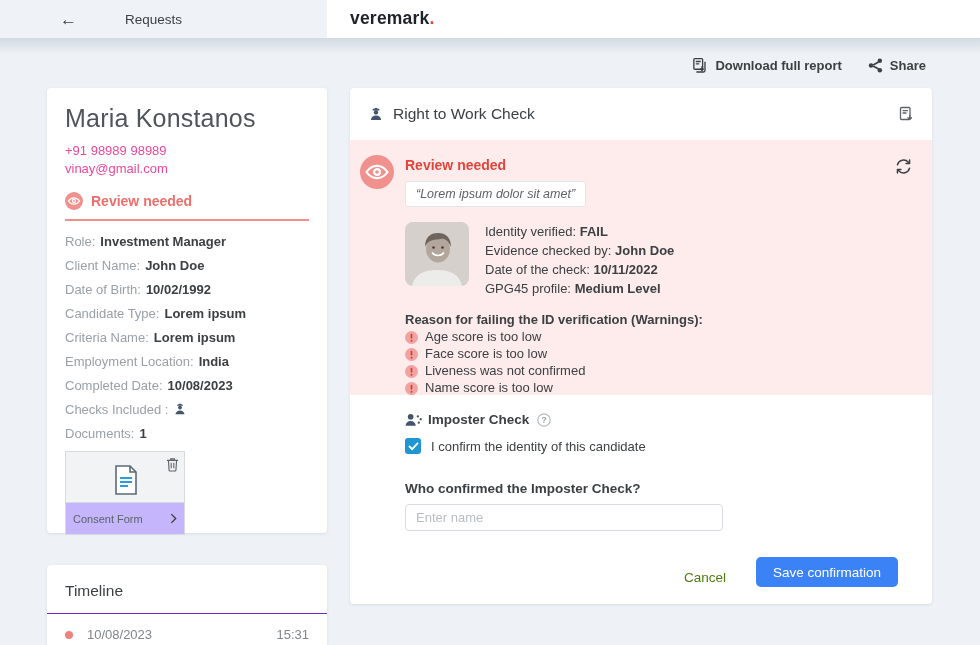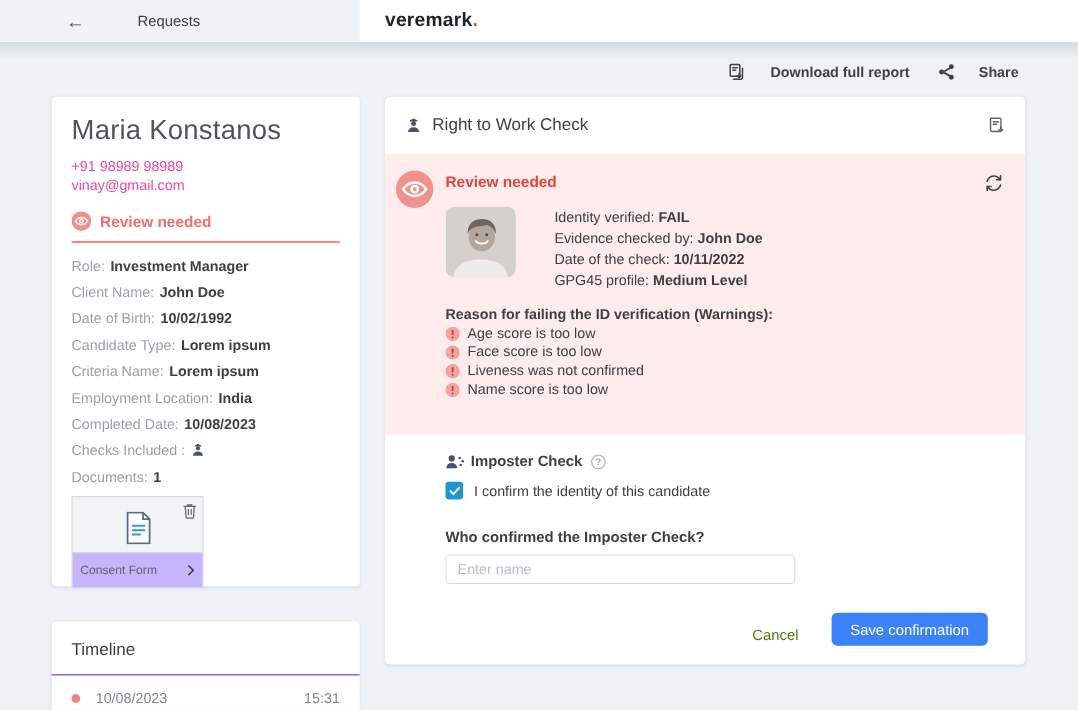--- a/index.html
+++ b/index.html
@@ -11,21 +11,21 @@
   .topbar-left { position:absolute; top:0; left:0; width:327px; height:38px; background:#eff3f7; display:flex; align-items:center; }
   .back-btn { margin-left:60px; font-size:17px; color:#3c4043; cursor:pointer; line-height:1; }
   .nav-label { margin-left:48px; font-size:13.5px; color:#3c4043; cursor:pointer; }
   .logo { position:absolute; left:350px; top:8px; font-size:17.5px; font-weight:bold; color:#1f2327; letter-spacing:.2px; }
   .logo .dot { color:#e8453c; }
   .shade { position:absolute; top:38px; left:0; width:980px; height:16px;
            background:linear-gradient(to bottom, rgba(176,189,201,.45), rgba(238,242,246,0)); z-index:4; }
 
   
   .actions { position:absolute; top:57px; right:54px; display:flex; align-items:center; gap:26px; z-index:3; }
-  .action { display:flex; align-items:center; gap:22px; cursor:pointer; font-size:13px; font-weight:bold; color:#3c4043; }
+  .action { display:flex; align-items:center; gap:7px; cursor:pointer; font-size:13px; font-weight:bold; color:#3c4043; }
 
   
   .card { position:absolute; background:#fff; border-radius:4px; box-shadow:0 1px 3px rgba(60,72,88,.12); }
 
   
   .pcard { left:47px; top:88px; width:280px; height:445px; padding:16px 18px 0; }
   .p-name { font-size:25px; font-weight:400; color:#50555b; letter-spacing:.2px; }
   .p-contact { margin-top:9px; font-size:13px; line-height:18px; color:#ec4899; }
   .p-status { margin-top:14px; display:flex; align-items:center; gap:8px; font-size:14px; font-weight:bold; color:#ed6e6b; }
   .p-underline { margin-top:9px; height:2px; background:#ef908d; border:none; }
@@ -52,21 +52,21 @@
   .m-title { font-size:15.5px; color:#3c4043; }
   .m-dl { margin-left:auto; cursor:pointer; display:flex; }
 
   .review { background:#fdeceb; padding:15px 20px 0 10px; height:255px; position:relative; display:flex; }
   .eye-big { flex:0 0 34px; height:34px; }
   .review-body { margin-left:11px; flex:1; }
   .review-title { font-size:14px; font-weight:bold; color:#e2443b; line-height:16px; margin-top:2px; }
   .refresh { position:absolute; top:18px; right:20px; cursor:pointer; display:flex; }
   .quote { display:inline-block; margin-top:8px; background:#fff; border:1px solid #e3e6e9; border-radius:3px;
            padding:5px 10px; font-size:12.5px; font-style:italic; color:#5f6368; }
-  .id-row { margin-top:15px; display:flex;gap:19px; }
+  .id-row { margin-top:15px; display:flex; }
   .avatar { width:64px; height:64px; border-radius:8px; overflow:hidden; flex:0 0 64px; }
   .id-details { margin-left:16px; font-size:13px; line-height:19px; color:#3c4043; }
   .warn-title { margin-top:14px; font-size:13px; font-weight:bold; color:#3c4043; }
   .warn-row { display:flex; align-items:flex-end; gap:7px; margin-top:4px; font-size:13px; color:#3c4043; height:13px; }
 
   .imposter { padding:17px 20px 0 55px; }
   .imp-head { display:flex; align-items:center; gap:6px; font-size:13.5px; font-weight:bold; color:#3c4043; }
   .imp-q { margin-left:2px; cursor:pointer; display:flex; }
   .chk-row { margin-top:11px; display:flex; align-items:center; gap:10px; font-size:13px; color:#3c4043; }
   .chk { width:16px; height:16px; background:#1e96d1; border-radius:3px; display:flex; align-items:center; justify-content:center; cursor:pointer; }
@@ -244,20 +244,21 @@
     <span class="refresh">
       <svg width="17" height="17" viewBox="0 0 16 16" fill="none" stroke="#3c4043" stroke-width="1.4" stroke-linecap="round" stroke-linejoin="round">
         <path d="M2.3 6.3a6 6 0 0 1 10.2-2.4l1 1.1"></path>
           <path d="M13.7 1.8v3.3h-3.3"></path>
         <path d="M13.7 9.7a6 6 0 0 1-10.2 2.4l-1-1.1"></path>
           <path d="M2.3 14.2v-3.3h3.3"></path>
       </svg>
     </span>
     <div class="review-body">
       <div class="review-title">Review needed</div>
+      <div class="quote">“Lorem ipsum dolor sit amet”</div>
       <div class="id-row">
         <span class="avatar">
           <svg width="64" height="64" viewBox="0 0 64 64">
             <rect width="64" height="64" fill="#d5d0cc"></rect>
             <ellipse cx="33" cy="27" rx="12" ry="13.5" fill="#b3a79d"></ellipse>
             <path d="M20 25c0-9.5 5-14 13-14s13 4.5 13 14c-2.5-5.5-4.5-7.5-8.5-8.5-5 2-13.5-1-17.5 8.5z" fill="#6f655c"></path>
             <circle cx="28.5" cy="25.5" r="1.3" fill="#463e37"></circle>
               <circle cx="37.5" cy="25.5" r="1.3" fill="#463e37"></circle>
             <path d="M27.5 31c2 3.4 9 3.4 11 0" stroke="#fff" stroke-width="1.6" fill="none" stroke-linecap="round"></path>
             <path d="M7 64c2.5-12 12-16 25-16s22.5 4 25 16z" fill="#ececea"></path>

